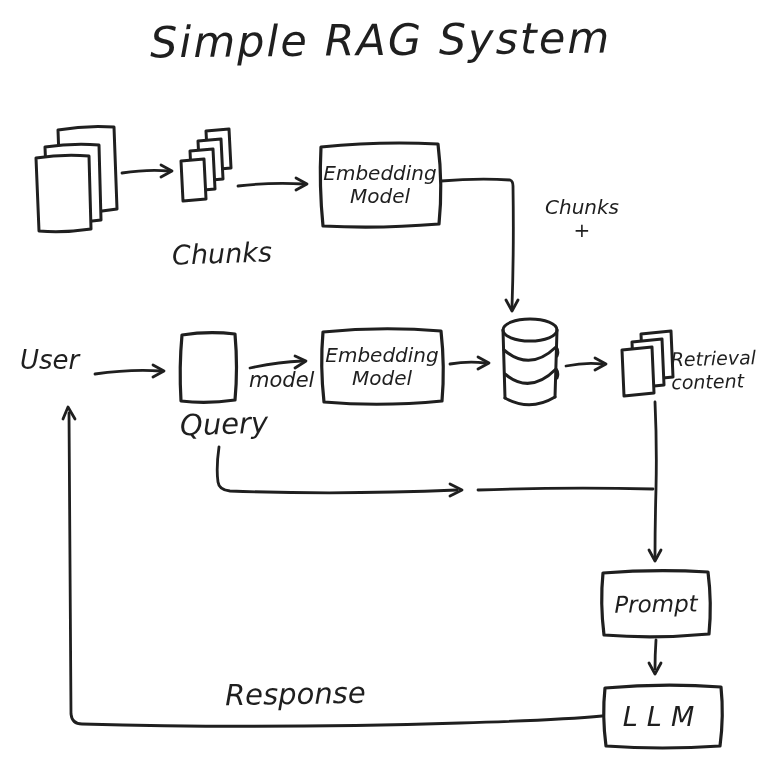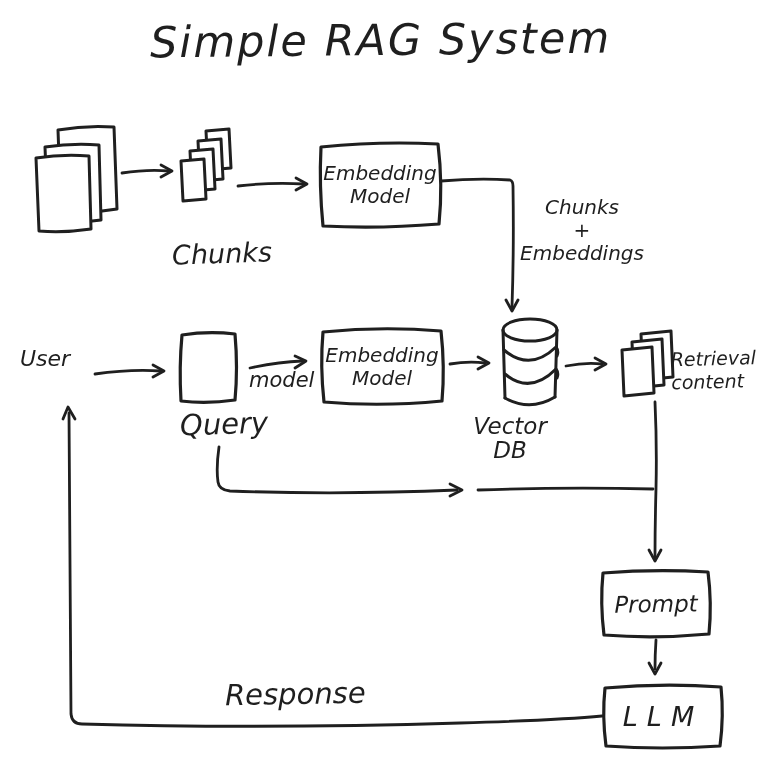--- a/index.html
+++ b/index.html
@@ -39,21 +39,21 @@
     transform: rotate(-0.6deg);
   }
   .box-label {
     display: flex; flex-direction: column;
     align-items: center; justify-content: center;
     text-align: center;
   }
   .lbl-embed-top   { left: 320px; top: 146px; width: 120px; height: 78px; font-size: 20px; }
   .lbl-chunks      { left: 172px; top: 238px; font-size: 27px; transform: rotate(-2deg); }
   .lbl-chunks-emb  { left: 508px; top: 196px; width: 148px; text-align: center; font-size: 20px; line-height: 1.15; }
-  .lbl-user        { left: 20px;  top: 346px; font-size: 22px; }
+  .lbl-user        { left: 20px;  top: 346px; font-size: 26px; }
   .lbl-query       { left: 180px; top: 408px; font-size: 29px; transform: rotate(-2deg); }
   .lbl-model       { left: 249px; top: 368px; font-size: 21px; }
   .lbl-embed-mid   { left: 322px; top: 332px; width: 120px; height: 70px; font-size: 20px; }
   .lbl-vectordb    { left: 462px; top: 414px; width: 96px;  text-align: center; font-size: 23px; line-height: 1.05; }
   .lbl-retrieval   { left: 671px; top: 347px; width: 100px; font-size: 19px; line-height: 1.2; transform: rotate(-1.5deg); }
   .lbl-prompt      { left: 602px; top: 572px; width: 108px; height: 64px; font-size: 23px; transform: rotate(-1deg); }
   .lbl-llm         { left: 604px; top: 686px; width: 118px; height: 61px; font-size: 27px; letter-spacing: 9px; }
   .lbl-response    { left: 225px; top: 678px; font-size: 29px; transform: rotate(-1deg); }
   .block { display: block; }
 </style>
@@ -174,38 +174,33 @@
   <div class="label box-label lbl-embed-top">
     <span class="block">Embedding</span>
     <span class="block">Model</span>
   </div>
 
   <div class="label lbl-chunks">Chunks</div>
 
   <div class="label lbl-chunks-emb">
     <span class="block">Chunks</span>
     <span class="block">+</span>
-    <span class="block">Embeddings</span>
   </div>
 
   <div class="label lbl-user">User</div>
 
   <div class="label lbl-query">Query</div>
 
   <div class="label lbl-model">model</div>
 
   <div class="label box-label lbl-embed-mid">
     <span class="block">Embedding</span>
     <span class="block">Model</span>
   </div>
 
-  <div class="label lbl-vectordb">
-    <span class="block">Vector</span>
-    <span class="block">DB</span>
-  </div>
 
   <div class="label lbl-retrieval">
     <span class="block">Retrieval</span>
     <span class="block">content</span>
   </div>
 
   <div class="label box-label lbl-prompt">Prompt</div>
 
   <div class="label box-label lbl-llm">LLM</div>
 

